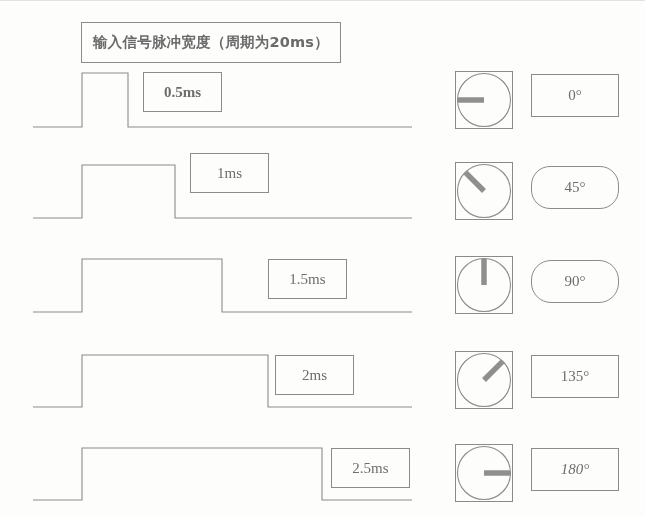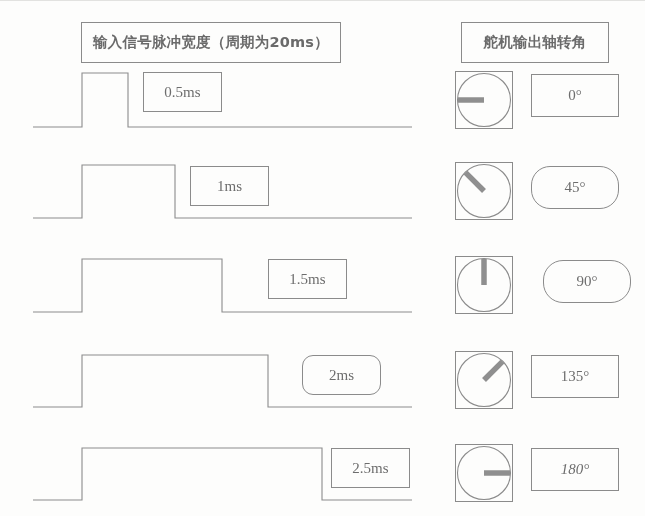--- a/index.html
+++ b/index.html
@@ -97,44 +97,41 @@
 </head>
 <body>
 
 <div id="root">
   <div class="top-edge"></div>
 
   <div class="hdr-box" id="hdr-left">
     <span class="txt">输入信号脉冲宽度（周期为20ms）</span>
   </div>
 
-  <div class="hdr-box" id="hdr-right">
-    <span class="txt">舵机输出轴转角</span>
-  </div>
 
   <div id="rows-container">
       <svg class="wave-svg" width="645" height="516" style="pointer-events: none;">
         <path d="M 33 127 L 82 127 L 82 73 L 128 73 L 128 127 L 412 127" fill="none" stroke="#8b8b8b" stroke-width="1.1"></path>
       </svg>
-      <div class="ms-box" style="left: 143px; top: 72px; width: 79px; height: 40px;">
+      <div class="ms-box" style="left: 143px; top: 72px; width: 79px; height: 40px; font-weight: bold;">
         <span class="txt">0.5ms</span>
       </div>
       <div class="dial" style="left: 455px; top: 71px;">
         <svg width="56" height="56" viewBox="0 0 56 56">
           <circle cx="28" cy="28" r="26.5" fill="none" stroke="#8b8b8b" stroke-width="1.1"></circle>
           <line x1="28" y1="28" x2="2" y2="27.999999999999996" stroke="#8f8f8f" stroke-width="5.5" stroke-linecap="butt"></line>
         </svg>
       </div>
       <div class="ang-box" style="left: 531px; top: 74px;">
         <span class="txt">0°</span>
       </div>
       <svg class="wave-svg" width="645" height="516" style="pointer-events: none;">
         <path d="M 33 218 L 82 218 L 82 165 L 175 165 L 175 218 L 412 218" fill="none" stroke="#8b8b8b" stroke-width="1.1"></path>
       </svg>
-      <div class="ms-box" style="left: 190px; top: 166px; width: 79px; height: 40px;">
+      <div class="ms-box" style="left: 190px; top: 153px; width: 79px; height: 40px;">
         <span class="txt">1ms</span>
       </div>
       <div class="dial" style="left: 455px; top: 162px;">
         <svg width="56" height="56" viewBox="0 0 56 56">
           <circle cx="28" cy="28" r="26.5" fill="none" stroke="#8b8b8b" stroke-width="1.1"></circle>
           <line x1="28" y1="28" x2="9.615223689149765" y2="9.615223689149762" stroke="#8f8f8f" stroke-width="5.5" stroke-linecap="butt"></line>
         </svg>
       </div>
       <div class="ang-box" style="left: 531px; top: 166px; border-radius: 19px;">
         <span class="txt">45°</span>
@@ -144,27 +141,27 @@
       </svg>
       <div class="ms-box" style="left: 238px; top: 259px; width: 79px; height: 40px; margin-left: 30px;">
         <span class="txt">1.5ms</span>
       </div>
       <div class="dial" style="left: 455px; top: 256px;">
         <svg width="56" height="56" viewBox="0 0 56 56">
           <circle cx="28" cy="28" r="26.5" fill="none" stroke="#8b8b8b" stroke-width="1.1"></circle>
           <line x1="28" y1="28" x2="28" y2="2" stroke="#8f8f8f" stroke-width="5.5" stroke-linecap="butt"></line>
         </svg>
       </div>
-      <div class="ang-box" style="left: 543px; top: 260px; border-radius: 20px;">
+      <div class="ang-box" style="left: 531px; top: 260px; border-radius: 20px;">
         <span class="txt">90°</span>
       </div>
       <svg class="wave-svg" width="645" height="516" style="pointer-events: none;">
         <path d="M 33 407 L 82 407 L 82 355 L 268 355 L 268 407 L 412 407" fill="none" stroke="#8b8b8b" stroke-width="1.1"></path>
       </svg>
-      <div class="ms-box" style="left: 302px; top: 355px; width: 79px; height: 40px; border-radius: 11px;">
+      <div class="ms-box" style="left: 275px; top: 355px; width: 79px; height: 40px;">
         <span class="txt">2ms</span>
       </div>
       <div class="dial" style="left: 455px; top: 351px;">
         <svg width="56" height="56" viewBox="0 0 56 56">
           <circle cx="28" cy="28" r="26.5" fill="none" stroke="#8b8b8b" stroke-width="1.1"></circle>
           <line x1="28" y1="28" x2="46.38477631085024" y2="9.615223689149765" stroke="#8f8f8f" stroke-width="5.5" stroke-linecap="butt"></line>
         </svg>
       </div>
       <div class="ang-box" style="left: 531px; top: 355px;">
         <span class="txt">135°</span>

